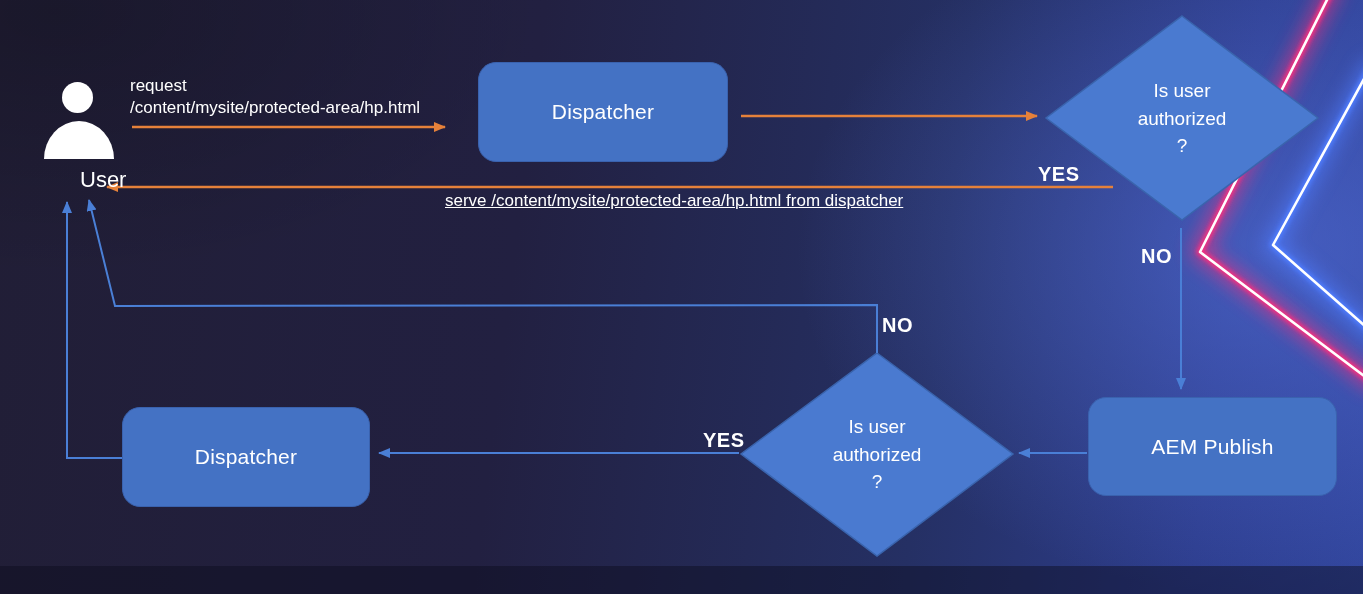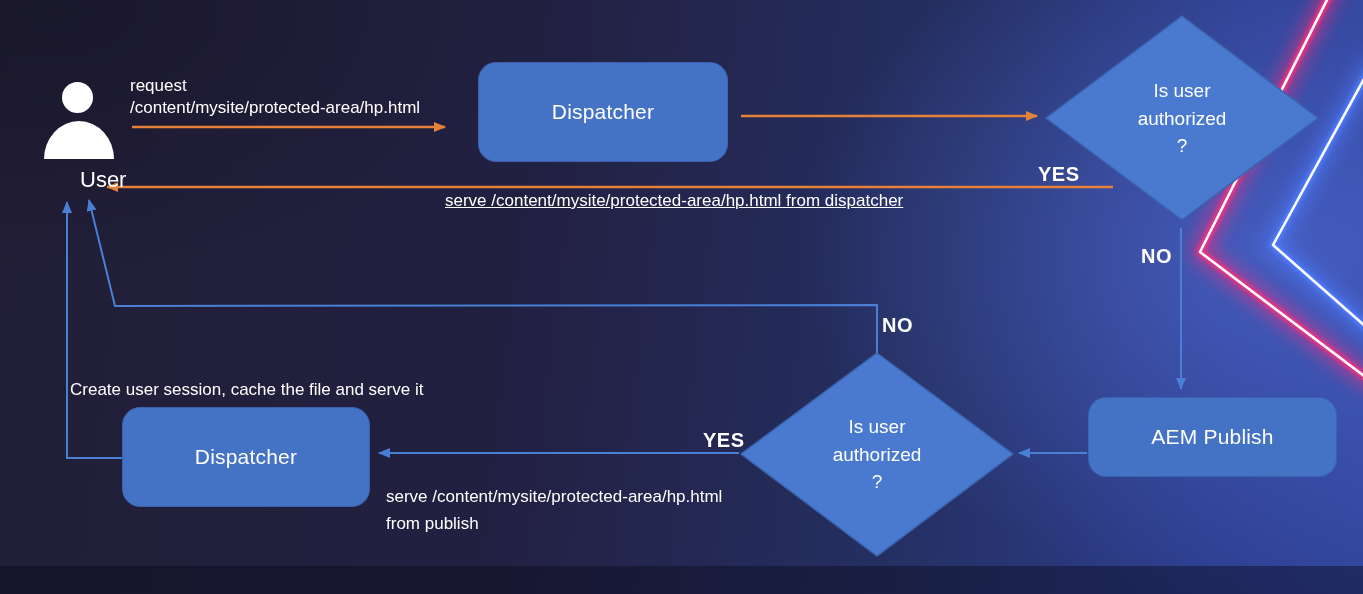--- a/index.html
+++ b/index.html
@@ -91,38 +91,35 @@
     <polyline class="edge-b" points="122,458 67,458 67,202" fill="none" marker-end="url(#ah-b)"></polyline>
   </svg>
 
   <div class="user-head"></div>
   <div class="user-body"></div>
   <div class="user-name">User</div>
 
   <div class="box" style="left:478px;top:62px;width:250px;height:100px;">
     <span>Dispatcher</span>
   </div>
-  <div class="box" style="left:1088px;top:397px;width:249px;height:80px;">
+  <div class="box" style="left:1088px;top:397px;width:249px;height:99px;">
     <span>AEM Publish</span>
   </div>
   <div class="box" style="left:122px;top:407px;width:248px;height:100px;">
     <span>Dispatcher</span>
   </div>
 
   <div class="dlabel" style="left:1102px;top:77px;">Is user
 authorized
 ?</div>
   <div class="dlabel" style="left:797px;top:413px;">Is user
 authorized
 ?</div>
 
   <div class="lbl t16" style="left:130px;top:75px;">request
 /content/mysite/protected-area/hp.html</div>
   <div class="lbl t20" style="left:1038px;top:161px;">YES</div>
   <div class="lbl t16" style="left:445px;top:190px;text-decoration:underline;">serve /content/mysite/protected-area/hp.html from dispatcher</div>
   <div class="lbl t20" style="left:1141px;top:243px;">NO</div>
   <div class="lbl t20" style="left:882px;top:312px;">NO</div>
-  <div class="lbl t16" style="left:70px;top:379px;">Create user session, cache the file and serve it</div>
   <div class="lbl t20" style="left:703px;top:427px;">YES</div>
-  <div class="lbl t16" style="left:386px;top:484px;line-height:1.58;">serve /content/mysite/protected-area/hp.html
-from publish</div>
 
 </div>
 
 </body></html>

